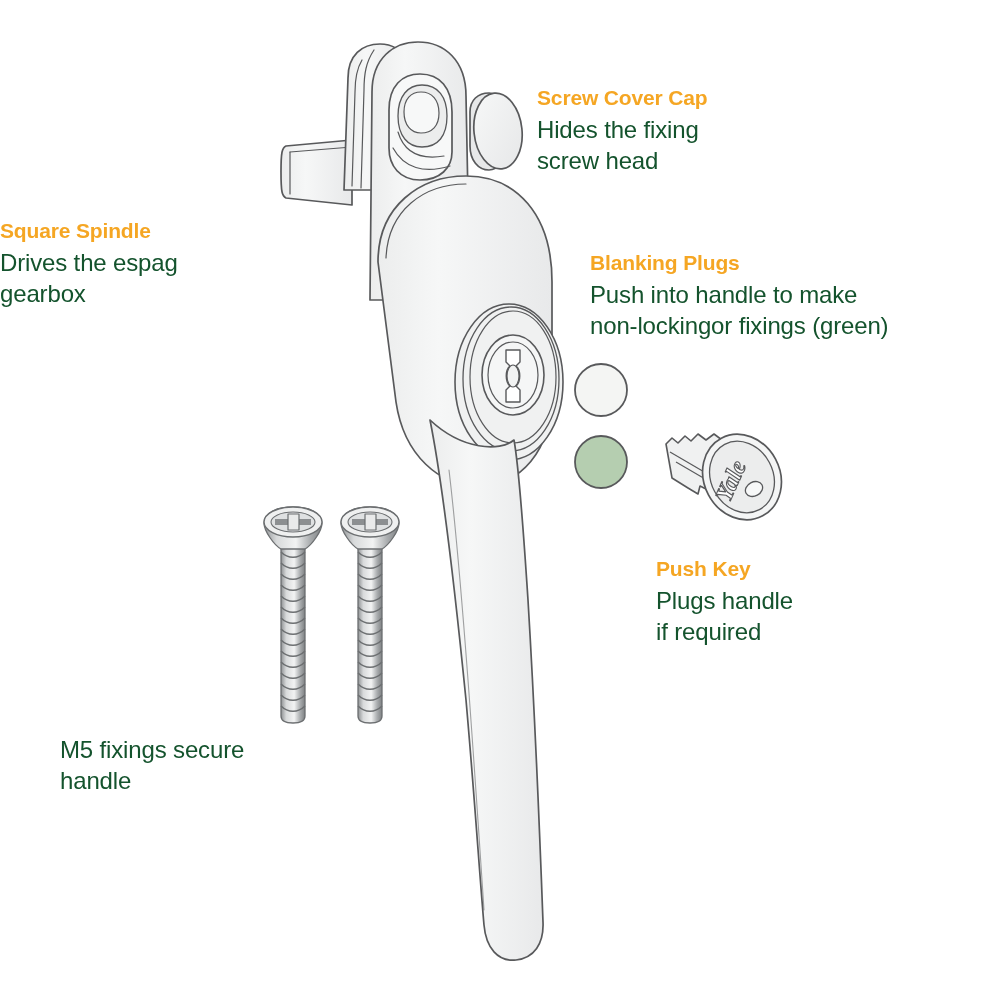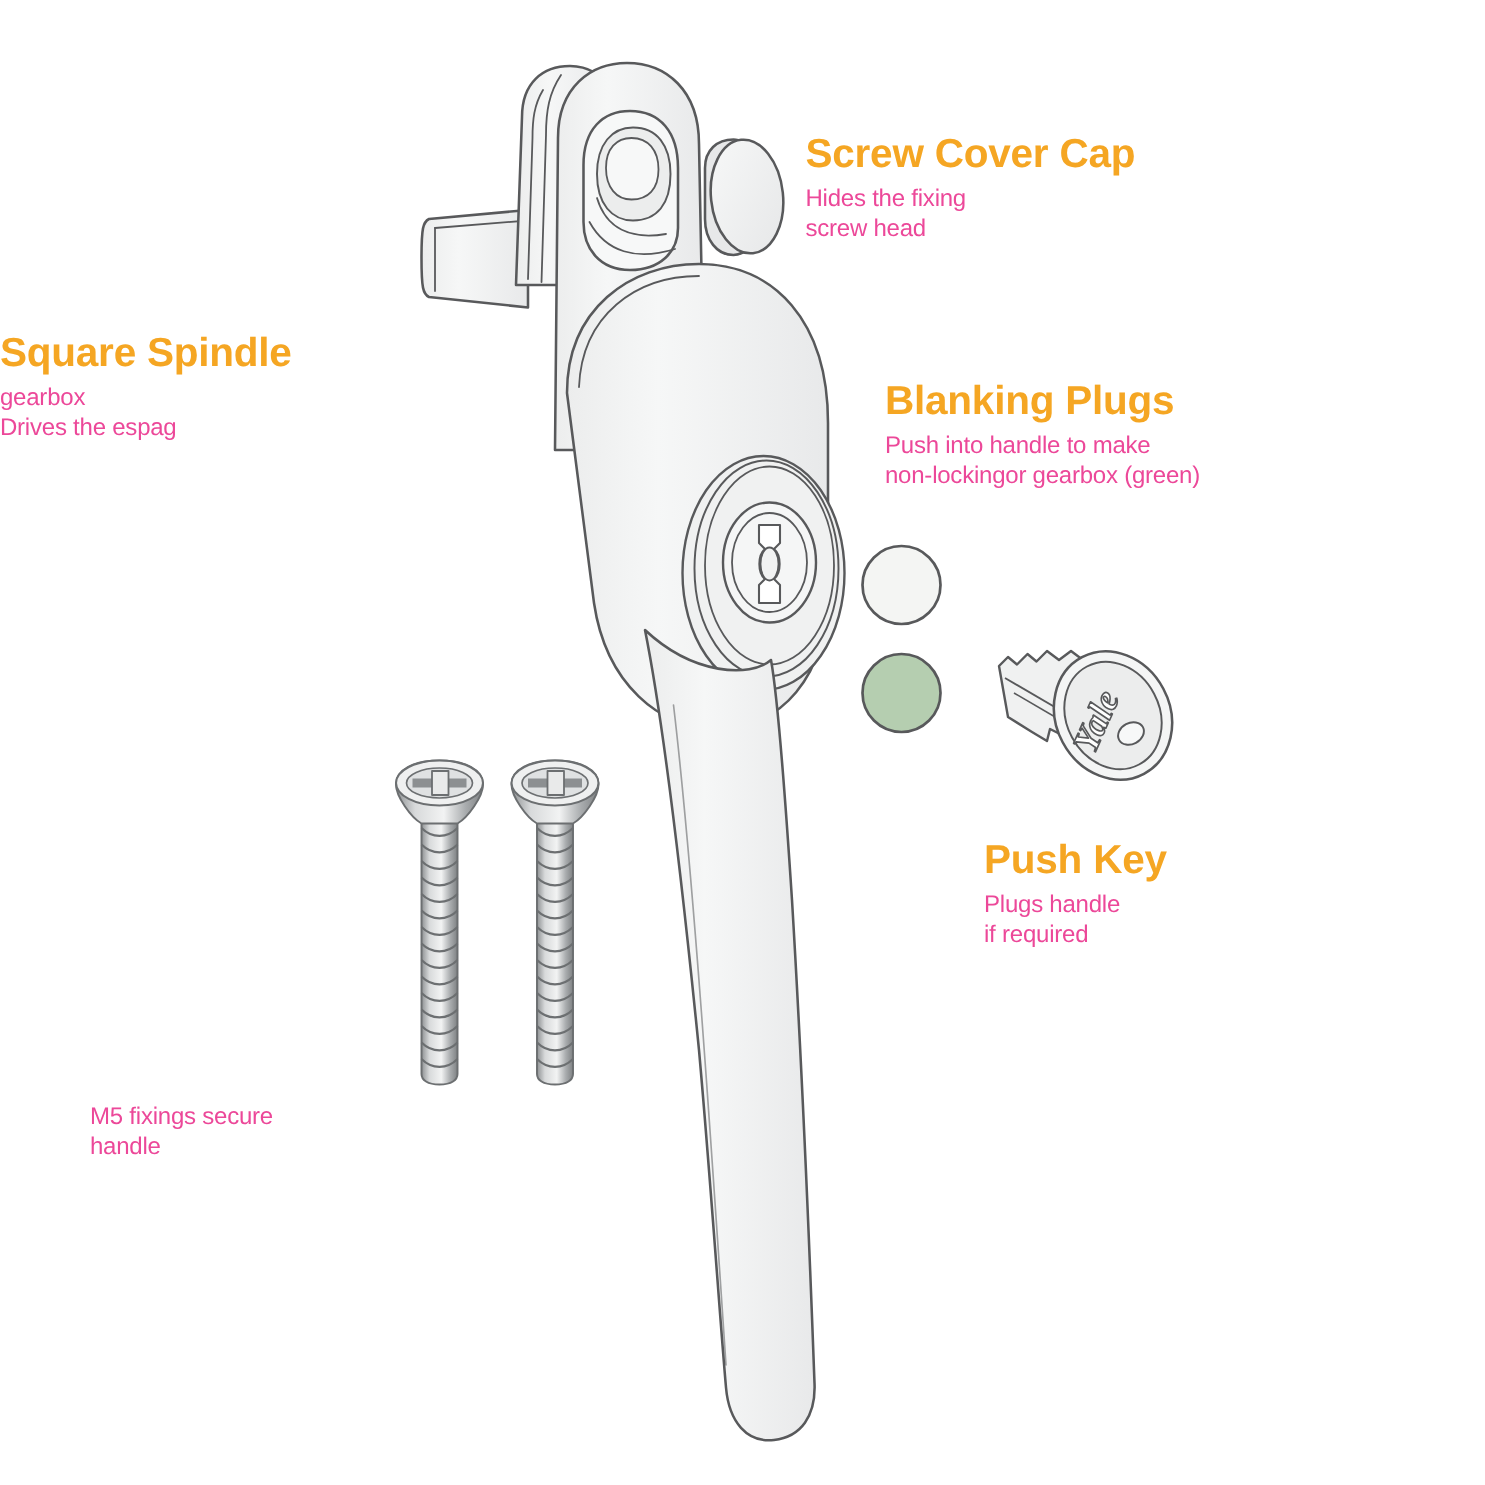--- a/index.html
+++ b/index.html
@@ -19,29 +19,29 @@
     inset: 0;
     width: 990px;
     height: 990px;
   }
   .callout {
     position: absolute;
     line-height: 1.28;
   }
   .callout-title {
     font-weight: bold;
-    font-size: 27px;
+    font-size: 21px;
     color: #f5a623;
     letter-spacing: -0.15px;
     margin-bottom: 3px;
     white-space: nowrap;
   }
   .callout-body {
-    font-size: 16px;
-    color: #ec4899;
+    font-size: 24px;
+    color: #14532d;
     letter-spacing: -0.15px;
     white-space: nowrap;
   }
   .align-right { }
   .align-left  { text-align: left; }
 
   
   #callout-screw-cover-cap { left: 537px; top: 85px; }
   #callout-square-spindle  { left: 0px;   top: 218px; width: 308px; }
   #callout-blanking-plugs  { left: 554px; top: 250px; margin-left: 36px; }
@@ -266,28 +266,28 @@
   </svg>
 
   <div class="callout align-left" id="callout-screw-cover-cap">
     <div class="callout-title">Screw Cover Cap</div>
     <div class="callout-body">Hides the fixing</div>
     <div class="callout-body">screw head</div>
   </div>
 
   <div class="callout align-right" id="callout-square-spindle">
     <div class="callout-title">Square Spindle</div>
+    <div class="callout-body">Drives the espag</div>
     <div class="callout-body">gearbox</div>
-    <div class="callout-body">Drives the espag</div>
   </div>
 
   <div class="callout align-left" id="callout-blanking-plugs">
     <div class="callout-title">Blanking Plugs</div>
     <div class="callout-body">Push into handle to make</div>
-    <div class="callout-body">non-lockingor gearbox (green)</div>
+    <div class="callout-body">non-lockingor fixings (green)</div>
   </div>
 
   <div class="callout align-left" id="callout-yale-key">
     <div class="callout-title">Push Key</div>
     <div class="callout-body">Plugs handle</div>
     <div class="callout-body">if required</div>
   </div>
 
   <div class="callout align-right" id="callout-screws">
     <div class="callout-body">M5 fixings secure</div>

